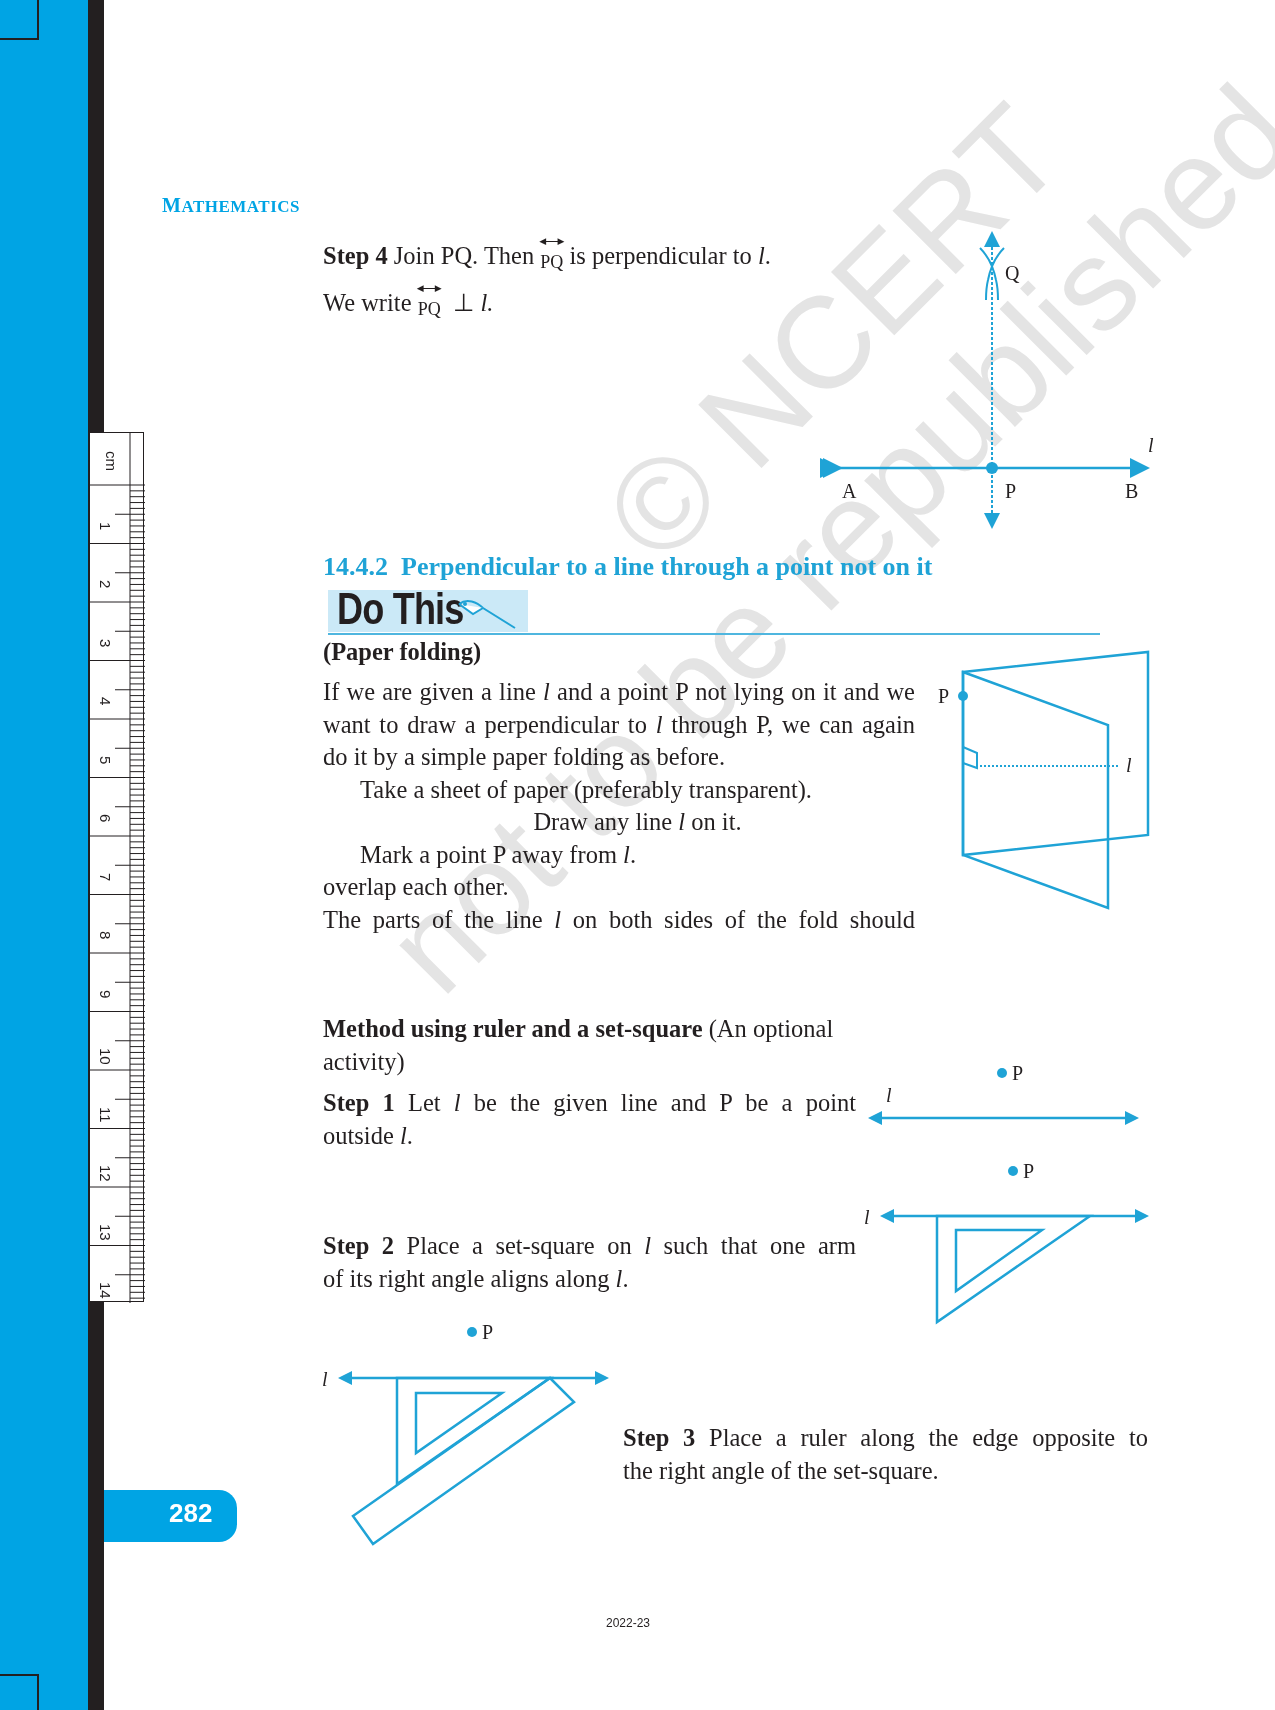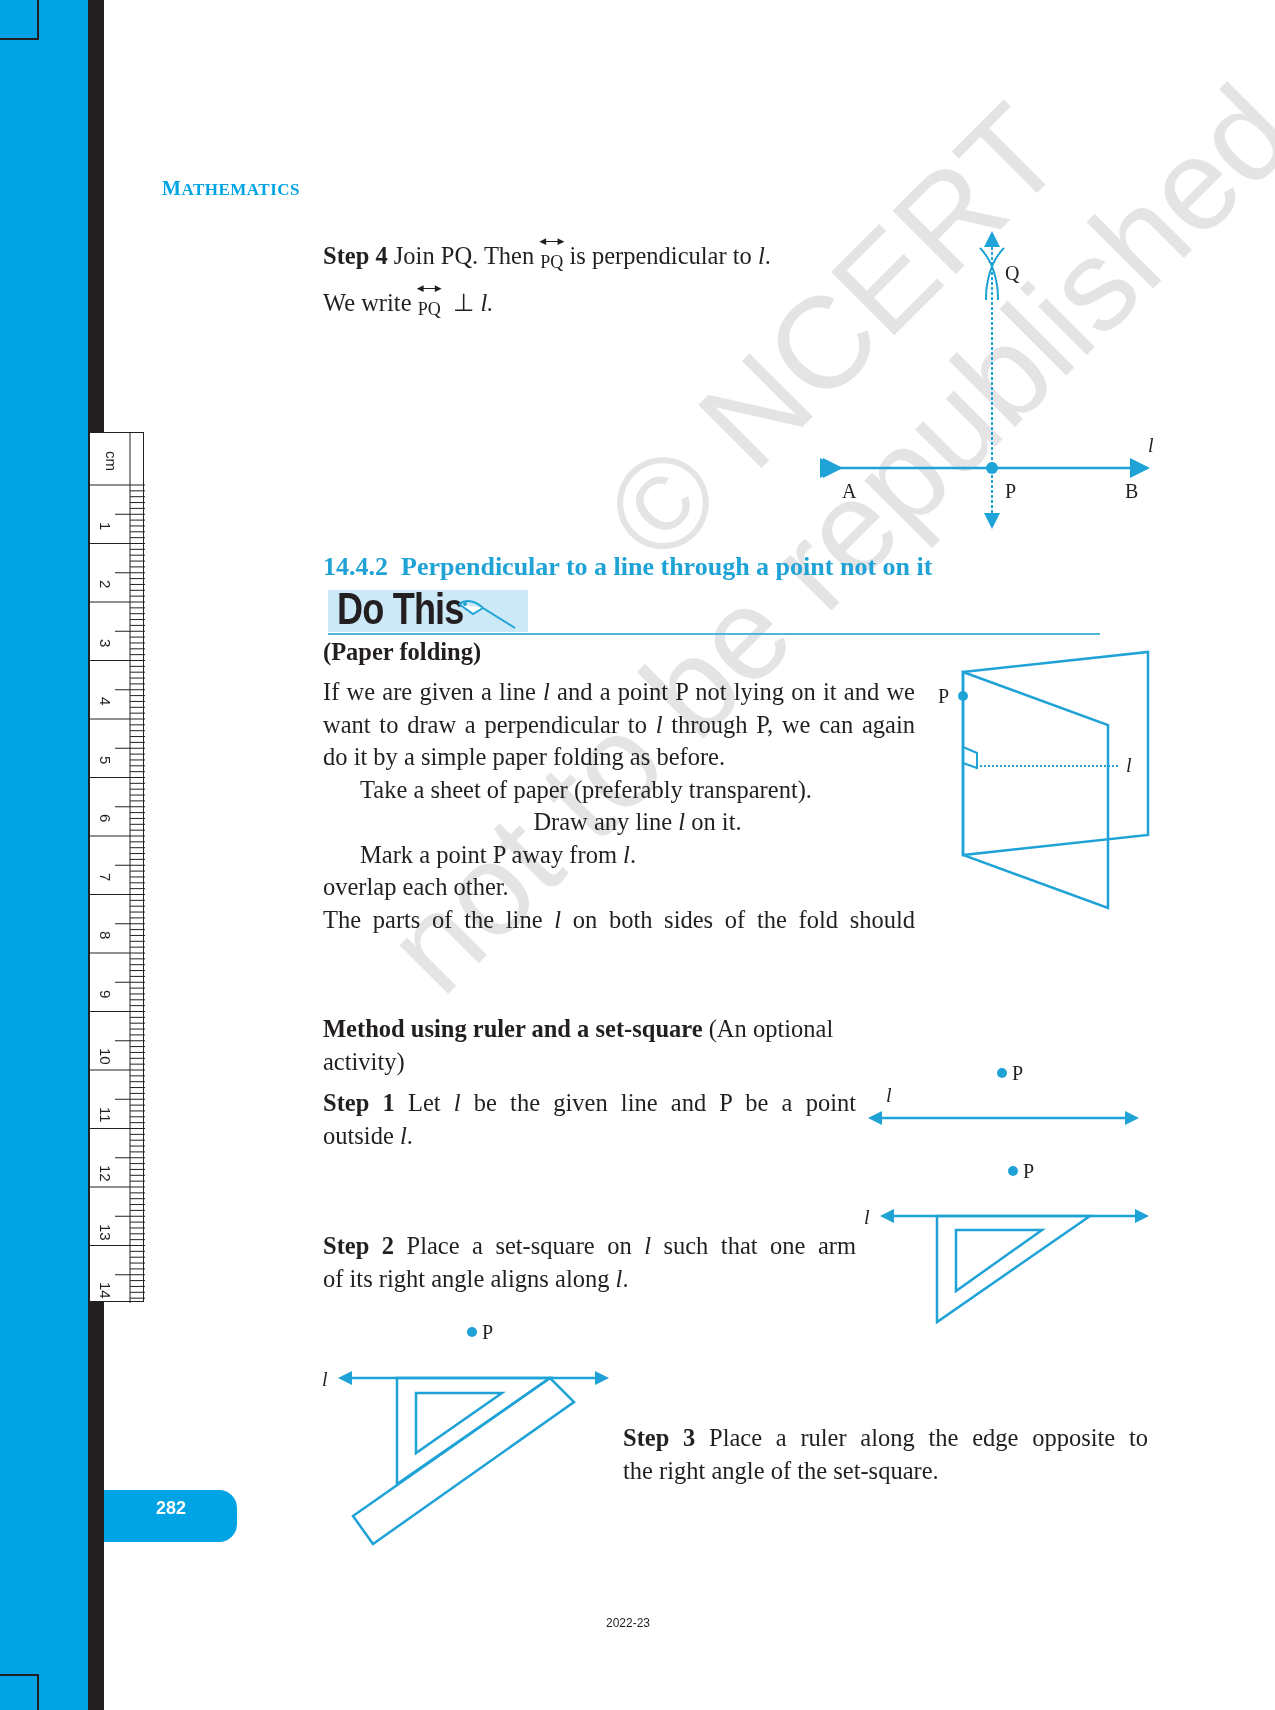--- a/index.html
+++ b/index.html
@@ -5,36 +5,36 @@
   html, body { margin:0; padding:0; }
   body { width:1275px; height:1710px; position:relative; background:#ffffff; overflow:hidden;
          font-family:"Liberation Serif", serif; color:#231f20; }
   .abs { position:absolute; }
   .blue-strip { left:0; top:0; width:88px; height:1710px; background:#00a4e4; }
   .dark-strip { left:88px; top:0; width:16px; height:1710px; background:#231f20; }
   .crop-top { left:0; top:0; width:37px; height:38px; border-right:2px solid #231f20; border-bottom:2px solid #231f20; }
   .crop-bottom { left:0; top:1674px; width:37px; height:40px; border-right:2px solid #231f20; border-top:2px solid #231f20; }
   .ruler { left:89px; top:432px; width:55px; height:870px; background:#ffffff; border:1px solid #231f20; box-sizing:border-box; }
   .ruler svg { position:absolute; left:0; top:0; }
-  .header-label { left:162px; top:177px; font-family:"Liberation Serif", serif; font-weight:bold; color:#00a4e4; font-size:17px; letter-spacing:0.5px; }
+  .header-label { left:162px; top:194px; font-family:"Liberation Serif", serif; font-weight:bold; color:#00a4e4; font-size:17px; letter-spacing:0.5px; }
   .header-label .big { font-size:20px; }
   .txt { font-size:24.5px; line-height:32.5px; }
   .b { font-weight:bold; }
   .i { font-style:italic; }
   .ovr { position:relative; display:inline-block; }
   .ovr::before { content:""; position:absolute; left:1px; right:1px; top:1px; height:1px; border-top:1.5px solid #231f20; }
   .ovr .arrL, .ovr .arrR { position:absolute; top:-3px; font-size:9px; line-height:9px; }
   .ovr .arrL { left:-1px; } .ovr .arrR { right:-1px; }
   .ovr span.t { font-size:18px; position:relative; top:4px; }
   .section-heading { left:323px; top:552px; font-size:26px; font-weight:bold; color:#1fa3d6; }
   .dothis { left:328px; top:590px; width:200px; height:42px; background:#cbe9f7; }
   .dothis-label { left:337px; top:584px; font-family:"Liberation Sans", sans-serif; font-weight:bold; font-size:44px; transform:scaleX(0.82); transform-origin:left top; color:#231f20; letter-spacing:-1px; }
   .dothis-line { left:328px; top:633px; width:772px; height:2px; background:#4fb6df; }
   .page-badge { left:104px; top:1490px; width:133px; height:52px; background:#00a4e4; border-radius:0 18px 18px 0; }
-  .page-num { left:156px; top:1498px; font-family:"Liberation Sans", sans-serif; font-weight:bold; font-size:18px; color:#ffffff; }
+  .page-num { left:169px; top:1498px; font-family:"Liberation Sans", sans-serif; font-weight:bold; font-size:26px; color:#ffffff; }
   .footer-year { left:606px; top:1616px; font-family:"Liberation Sans", sans-serif; font-size:12px; color:#231f20; }
   .watermark { left:180px; top:880px; font-family:"Liberation Sans", sans-serif; font-size:130px; color:#e4e4e4; transform:rotate(-45deg); transform-origin:left top; white-space:nowrap; line-height:150px; z-index:0; }
   .content { z-index:1; }
   .just { text-align:justify; text-align-last:justify; }
 </style>
 </head>
 <body>
 
 <div class="abs blue-strip"></div>
 <div class="abs dark-strip"></div>

